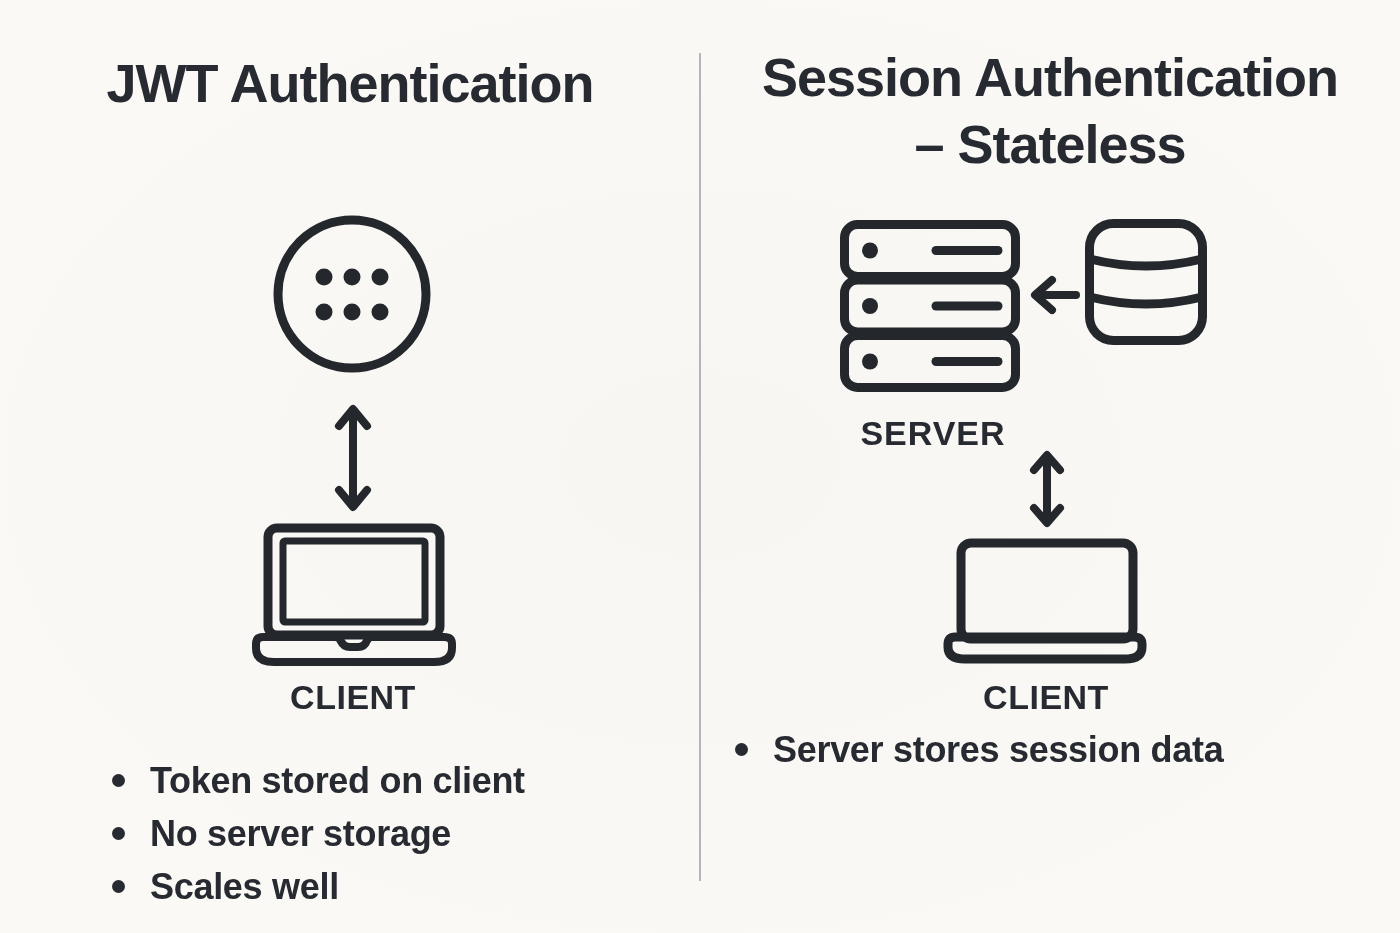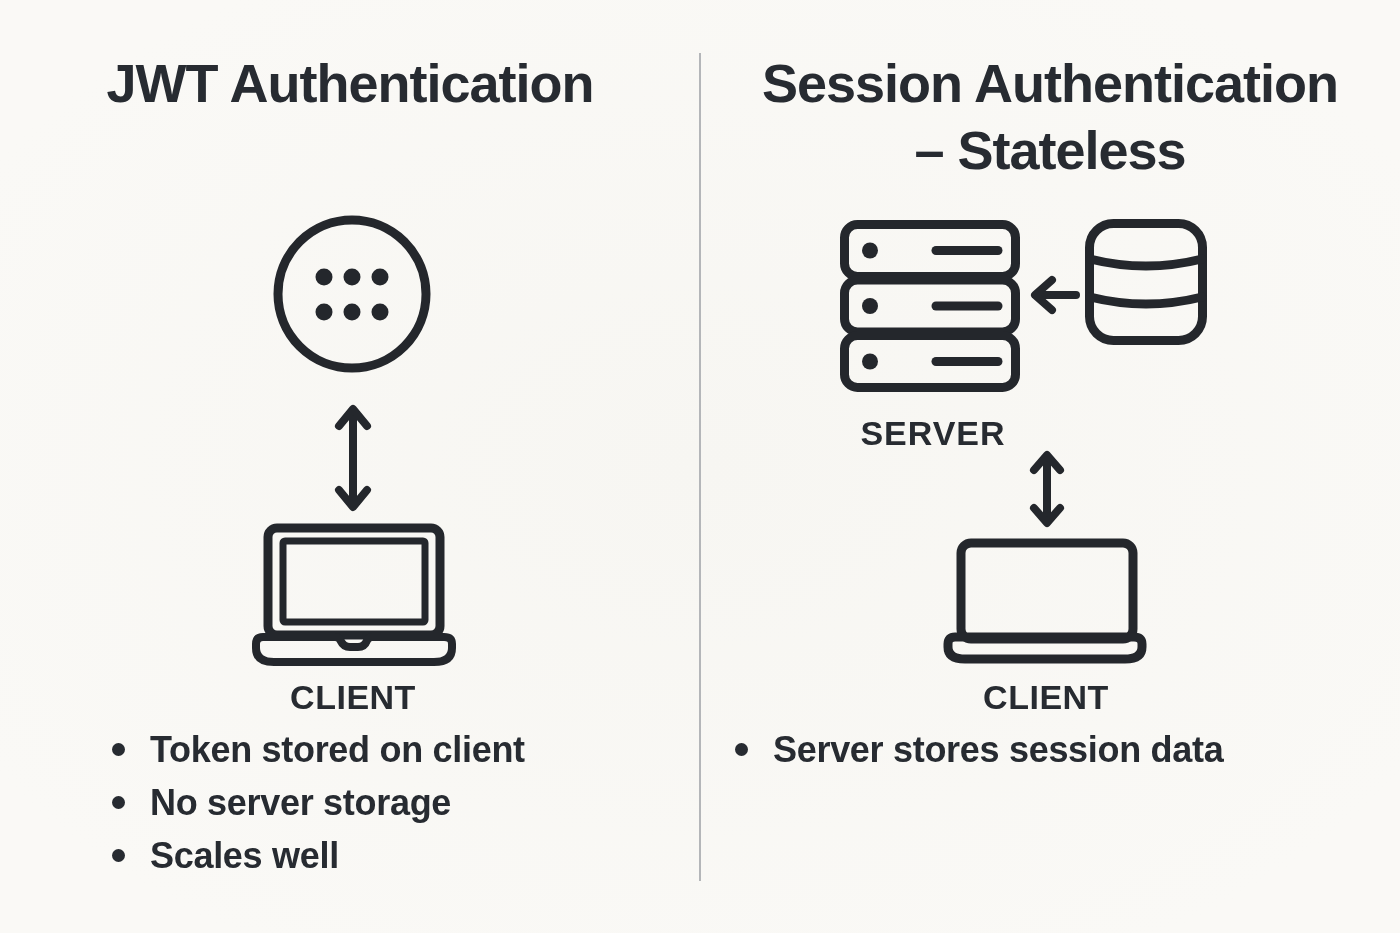--- a/index.html
+++ b/index.html
@@ -26,21 +26,21 @@
     position: absolute;
     width: 700px;
     text-align: center;
     font-size: 54px;
     font-weight: 700;
     letter-spacing: -1px;
     line-height: 67px;
     color: #272b31;
   }
   .title-left  { left: 0;    top: 50px; }
-  .title-right { left: 700px; top: 50px; }
+  .title-right { left: 700px; top: 44px; }
   .icon { position: absolute; }
   .icon svg { display: block; }
   .caps-label {
     position: absolute;
     width: 300px;
     text-align: center;
     font-size: 34px;
     font-weight: 700;
     letter-spacing: 0.5px;
     color: #272b31;
@@ -52,21 +52,21 @@
     text-align: center;
     font-size: 37px;
     font-weight: 700;
     line-height: 42px;
     color: #272b31;
   }
   .bullets {
     position: absolute;
     list-style: none;
   }
-  .bullets-left  { left: 112px; top: 723px; text-align: center; }
+  .bullets-left  { left: 112px; top: 754px; text-align: center; }
   .bullets-right { left: 735px; top: 723px; }
   .bullets li {
     display: flex;
     align-items: center;
     height: 53px;
     font-size: 36px;
     font-weight: 700;
     letter-spacing: -0.3px;
     color: #272b31;
     white-space: nowrap;

